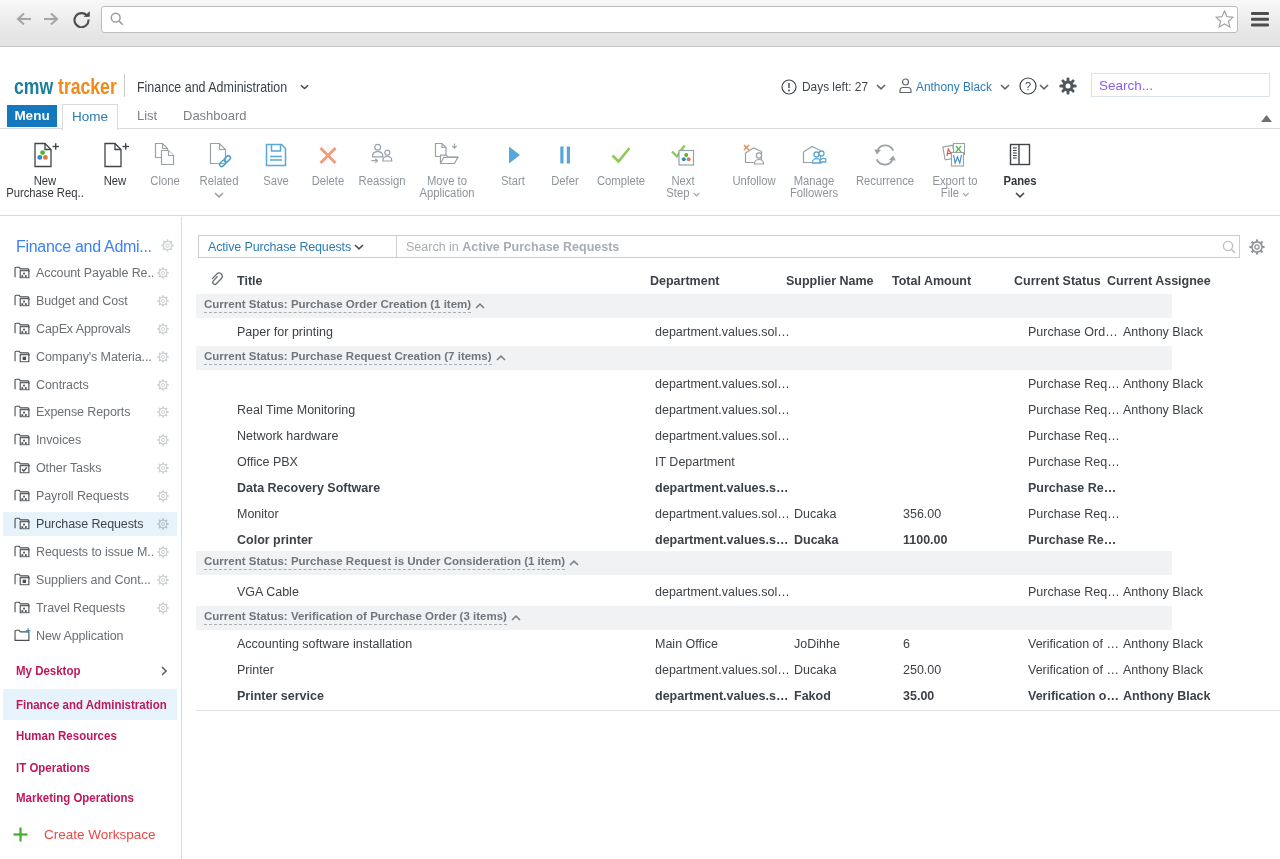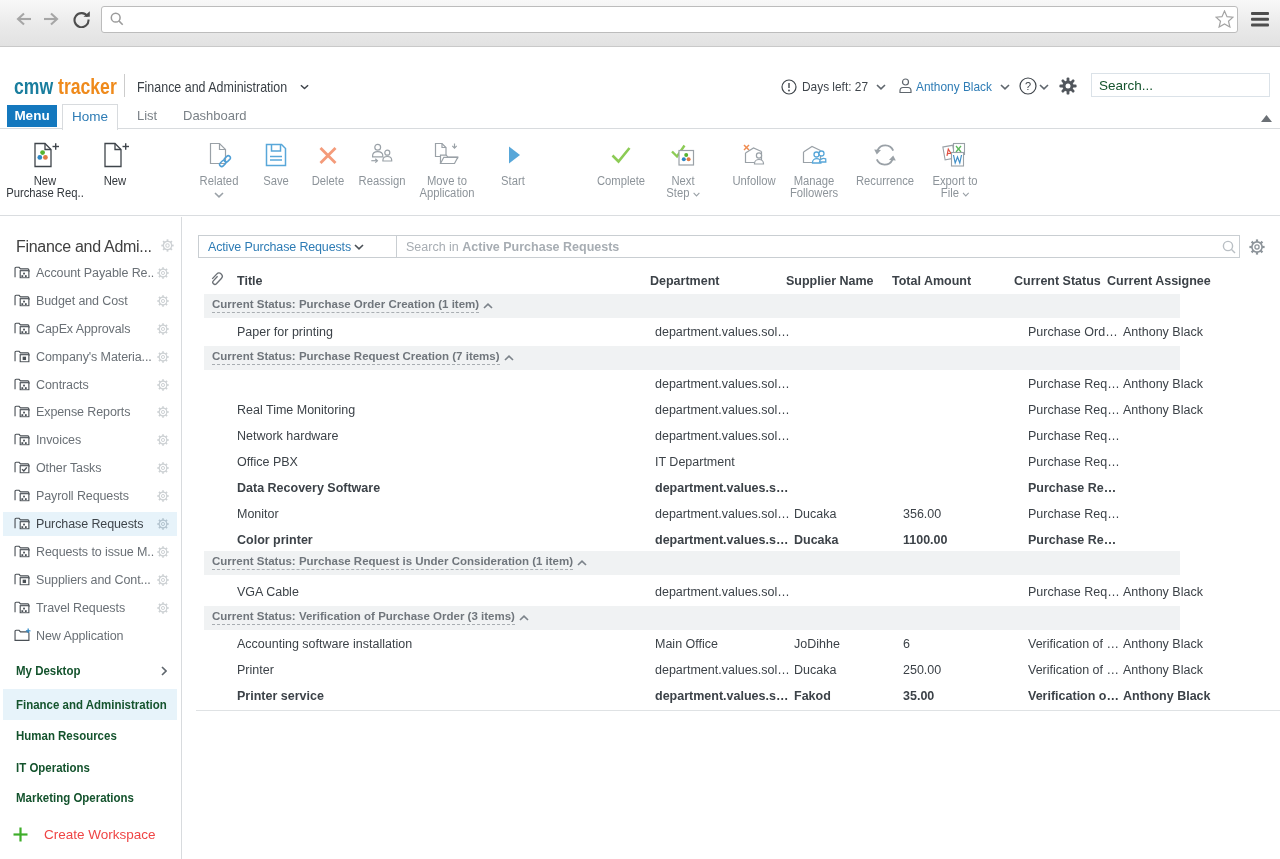--- a/index.html
+++ b/index.html
@@ -18,21 +18,21 @@
     transform:scaleX(0.8); transform-origin:left top; white-space:nowrap; }
   .logo .c1 { color:#1a7e9e; } .logo .c2 { color:#ef8a1b; }
   #wsdivider { position:absolute; left:124px; top:74px; width:1px; height:23px; background:#ccc; }
   #wsname { position:absolute; left:137px; top:78px; font-size:15px; color:#3a4046;
     transform:scaleX(0.83); transform-origin:left top; white-space:nowrap; }
   .hright { position:absolute; top:79px; font-size:13.5px; color:#3f454b;
     transform:scaleX(0.88); transform-origin:left top; white-space:nowrap; }
   .blue { color:#2e7cb5; }
   #searchbox { position:absolute; left:1091px; top:73px; width:179px; height:24px;
     border:1px solid #dbe2e8; background:#fff; }
-  #searchbox .ph { position:absolute; left:7px; top:4px; font-size:13.5px; color:#14532d; }
+  #searchbox .ph { position:absolute; left:7px; top:4px; font-size:13.5px; color:#8b5cf6; }
   
   #tabrow { position:absolute; left:0; top:104px; width:1280px; height:25px; background:#fff;
     border-bottom:1px solid #d8dbde; }
   #menubtn { position:absolute; left:7px; top:1px; width:50px; height:22px; background:#1478be;
     color:#fff; font-weight:bold; font-size:13.5px; text-align:center; line-height:22px; }
   #hometab { position:absolute; left:62px; top:0px; width:56px; height:26px; background:#fff;
     border:1px solid #d8dbde; border-bottom:none; color:#2e7cb5; font-size:13.5px;
     text-align:center; line-height:24px; z-index:3; }
   .tab { position:absolute; top:0; color:#7a8187; font-size:13px; line-height:24px; }
   
@@ -40,41 +40,41 @@
     border-bottom:1px solid #dadde0; }
   .rbtn { position:absolute; top:12px; text-align:center; }
   .rbtn .ric { display:flex; justify-content:center; height:28px; align-items:center; }
   .rbtn .rlbl { margin-top:7px; font-size:12.5px; line-height:11.5px; color:#8d949a;
     transform:scaleX(0.9); transform-origin:center top; }
   .rbtn.en .rlbl { color:#32373c; }
   
   #sidebar { position:absolute; left:0; top:217px; width:182px; height:642px; background:#fff;
     border-right:1px solid #d8dbde; }
   #sbtitle { position:absolute; left:16px; top:238px; font-size:16px; letter-spacing:-0.3px;
-    color:#404040; white-space:nowrap; }
+    color:#3b82f6; white-space:nowrap; }
   .sbitem { position:absolute; left:3px; width:174px; height:24px; }
   .sbitem .txt { position:absolute; left:33px; top:5px; font-size:12.5px; letter-spacing:-0.1px;
     color:#6a7076; white-space:nowrap; }
   .sbitem .fic { position:absolute; left:11px; top:4px; }
   .sbitem .gear { position:absolute; right:8px; top:6px; }
   .sel { background:#e7f3fa;padding-left:32px; }
   .wsitem { position:absolute; left:3px; width:174px; height:30px; font-weight:bold;
-    font-size:13.5px; color:#14532d; }
+    font-size:13.5px; color:#be185d; }
   .wsitem .txt { position:absolute; left:13px; top:7px; white-space:nowrap;
     transform:scaleX(0.85); transform-origin:left top; }
   
   #content { position:absolute; left:196px; top:216px; width:1084px; height:643px; background:#fff; }
   #filterbar { position:absolute; left:2px; top:19px; width:1042px; height:23px;
     border:1px solid #c9ced2; }
   #filterbar .fleft { position:absolute; left:0; top:0; width:198px; height:21px;
     border-right:1px solid #c9ced2; }
   #filterbar .ftxt { position:absolute; left:9px; top:4px; font-size:12.5px; letter-spacing:-0.15px; color:#2e7cb5; }
   #filterbar .sph { position:absolute; left:207px; top:4px; font-size:12.5px; color:#a7adb3; }
   .hdr { position:absolute; top:58px; font-size:12.5px; font-weight:bold; color:#3c4248; }
-  .band { position:absolute; left:0; width:976px; height:24px; background:#f0f2f3;margin-left:8px; }
+  .band { position:absolute; left:0; width:976px; height:24px; background:#f0f2f3; }
   .band .btxt { position:absolute; left:8px; top:4px; font-size:11.5px; font-weight:bold; color:#70767c;
     border-bottom:1px dashed #a9aeb2; padding-bottom:2px; white-space:nowrap; }
   .band svg.bc { position:absolute; top:9px; }
   .row { position:absolute; left:0; width:1084px; height:26px; font-size:12.5px; color:#3c4248; }
   .row span { position:absolute; top:6px; white-space:nowrap; overflow:hidden; text-overflow:ellipsis; }
   .c-title { left:41px; width:400px; } .c-dept { left:459px; width:137px; } .c-sup { left:598px; width:85px; }
   .c-amt { left:707px; width:70px; } .c-st { left:832px; width:93px; } .c-as { left:927px; width:150px; }
   .bold { font-weight:bold; }
 </style>
 </head>
@@ -245,20 +245,35 @@
             <path d="M14 1.5 V7.5 H20"></path>
           </g>
       <g stroke="#3f454b" stroke-width="1.4">
             <line x1="21.5" y1="4.5" x2="28" y2="4.5"></line>
             <line x1="24.7" y1="1.2" x2="24.7" y2="7.8"></line>
           </g>
     </svg>
       </div>
     <div class="rlbl">New</div>
   </div>
+  <div class="rbtn" style="left:115px; width:100px;">
+    <div class="ric">
+        <svg width="25" height="26" viewBox="0 0 25 26">
+      <g stroke="#9aa1a7" stroke-width="1.2" fill="none">
+      <path d="M2.5 1.5 H9.5 L14.5 6.5 V15.5 H2.5 Z"></path>
+            <path d="M9.5 1.5 V6.5 H14.5"></path>
+      <g fill="#fff">
+              <path d="M8.5 8.5 H15.5 L20.5 13.5 V22.5 H8.5 Z"></path>
+              <path d="M15.5 8.5 V13.5 H20.5"></path>
+            </g>
+          </g>
+    </svg>
+      </div>
+    <div class="rlbl">Clone</div>
+  </div>
   <div class="rbtn" style="left:169px; width:100px;">
     <div class="ric">
         <svg width="25" height="26" viewBox="0 0 25 26">
       <g stroke="#9aa1a7" stroke-width="1.2" fill="none">
       <path d="M3.5 1.5 H12.5 L18.5 7.5 V21.5 H3.5 Z"></path>
             <path d="M12.5 1.5 V7.5 H18.5"></path>
           </g>
       <g transform="rotate(-45 18 19)" stroke="#4f9fd6" fill="none" stroke-width="1.5">
       <rect x="11.2" y="17" width="7" height="4.2" rx="2.1"></rect>
       <rect x="17.6" y="17" width="7" height="4.2" rx="2.1"></rect>
@@ -327,20 +342,29 @@
     <div class="rlbl">Move to<br>Application</div>
   </div>
   <div class="rbtn" style="left:463px; width:100px;">
     <div class="ric">
         <svg width="26" height="26" viewBox="0 0 26 26">
       <polygon points="9,4.5 20,13 9,21.5" fill="#58a7d9"></polygon>
     </svg>
       </div>
     <div class="rlbl">Start</div>
   </div>
+  <div class="rbtn" style="left:515px; width:100px;">
+    <div class="ric">
+        <svg width="26" height="26" viewBox="0 0 26 26">
+      <rect x="8.3" y="4.5" width="3.2" height="17" fill="#58a7d9"></rect>
+      <rect x="14.8" y="4.5" width="3.2" height="17" fill="#58a7d9"></rect>
+    </svg>
+      </div>
+    <div class="rlbl">Defer</div>
+  </div>
   <div class="rbtn" style="left:571px; width:100px;">
     <div class="ric">
         <svg width="26" height="26" viewBox="0 0 26 26">
       <path d="M4.5 13.5 L10.5 19.5 L21.5 6" stroke="#8ccb55" stroke-width="2.6" fill="none"></path>
     </svg>
       </div>
     <div class="rlbl">Complete</div>
   </div>
   <div class="rbtn" style="left:633px; width:100px;">
     <div class="ric">
@@ -419,20 +443,39 @@
             <line x1="15" y1="4" x2="20" y2="10"></line>
             <line x1="20" y1="4" x2="15" y2="10"></line>
           </g>
       <rect x="10.5" y="10.5" width="12" height="13.5" fill="#fff" stroke="#9aa1a7" stroke-width="1.1"></rect>
       <path d="M12.5 13 l1.7 8 l2.3 -6 l2.3 6 l1.7 -8" stroke="#3f8fc8" stroke-width="1.2" fill="none"></path>
     </svg>
       </div>
     <div class="rlbl">Export to<br>File <svg width="8" height="5" viewBox="0 0 10 6" style="display:inline-block">
           <use href="#chev" stroke="#9aa1a7"></use>
         </svg></div>
+  </div>
+  <div class="rbtn en" style="left:970px; width:100px;">
+    <div class="ric">
+        <svg width="26" height="26" viewBox="0 0 26 26">
+      <rect x="3.5" y="2.5" width="19" height="20" fill="#fff" stroke="#3f454b" stroke-width="1.4"></rect>
+      <line x1="12" y1="2.5" x2="12" y2="22.5" stroke="#3f454b" stroke-width="1.4"></line>
+      <g stroke="#3f454b" stroke-width="1.1">
+      <line x1="6" y1="6" x2="9.7" y2="6"></line>
+            <line x1="6" y1="8.5" x2="9.7" y2="8.5"></line>
+      <line x1="6" y1="11" x2="9.7" y2="11"></line>
+            <line x1="6" y1="13.5" x2="9.7" y2="13.5"></line>
+      <line x1="6" y1="16" x2="9.7" y2="16"></line>
+          </g>
+    </svg>
+      </div>
+    <div class="rlbl"><b>Panes</b></div>
+    <svg class="ricar" width="10" height="6" style="margin:4px auto 0">
+        <use href="#chev" stroke="#3f454b"></use>
+      </svg>
   </div>
 </div>
 <div id="sidebar"></div>
 <div id="sbtitle">Finance and Admi...</div>
 <svg class="abs" style="left:161px; top:239px;" width="13" height="13" viewBox="0 0 16 16">
     <use href="#cog" stroke="#cdd1d4"></use>
   </svg>
 <div class="sbitem" style="top:261px;">
     <svg class="fic" width="16" height="14" viewBox="0 0 17 14">
       <use href="#fold" stroke="#4a5056" fill="#4a5056" stroke-width="1.2"></use>

